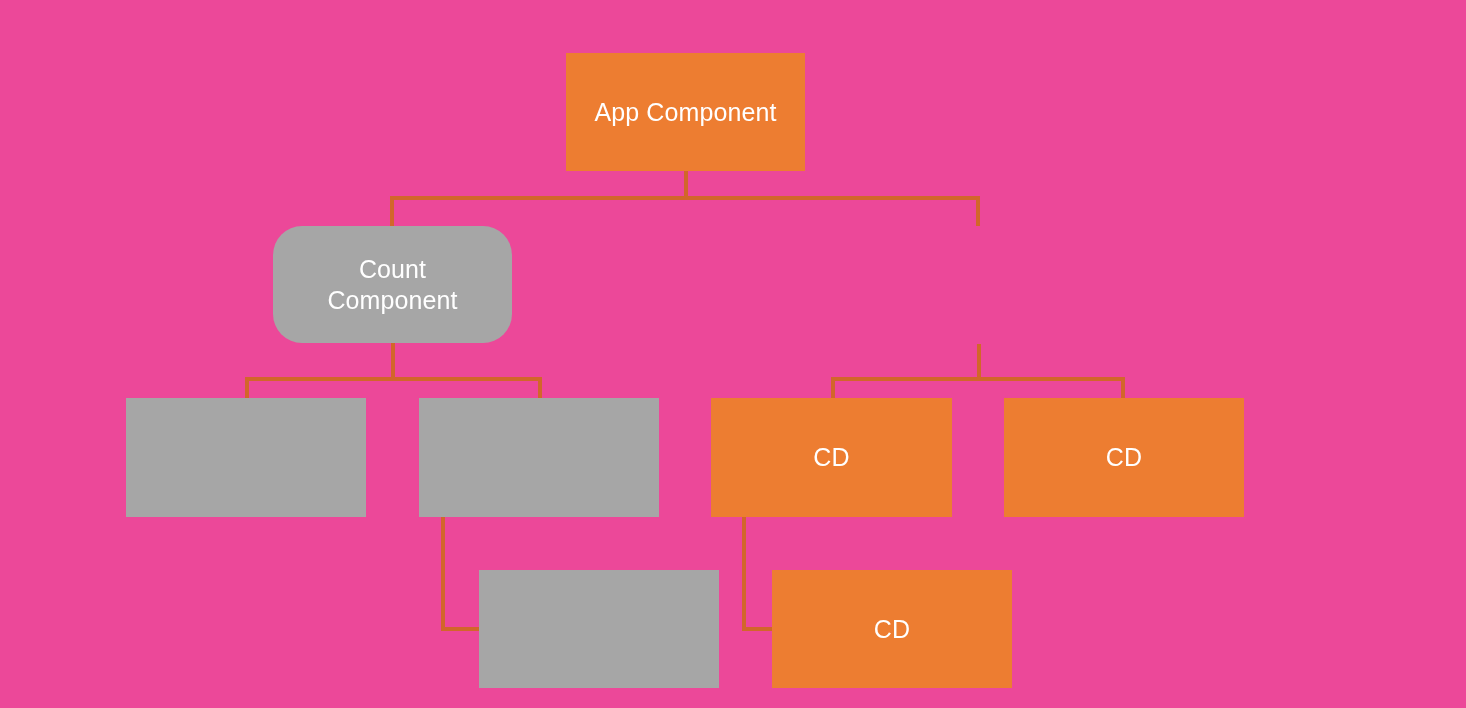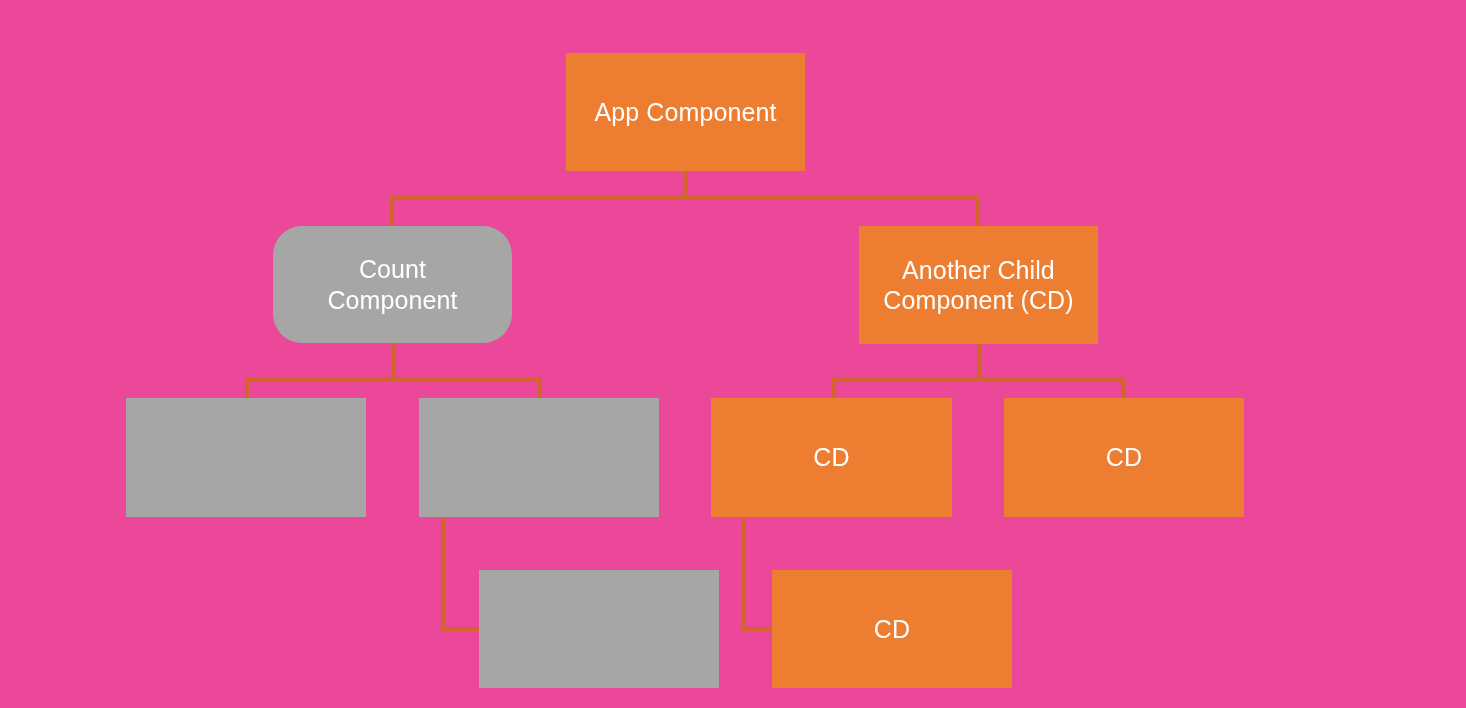--- a/index.html
+++ b/index.html
@@ -61,21 +61,19 @@
     <div class="conn h" style="left: 831px; top: 377px; width: 294px; background: rgb(210, 102, 42);"></div>
     <div class="conn v" style="left: 831px; top: 377px; height: 24px; background: rgb(210, 102, 42);"></div>
     <div class="conn v" style="left: 1121px; top: 377px; height: 24px; background: rgb(210, 102, 42);"></div>
     <div class="conn v" style="left: 441px; top: 517px; height: 114px; background: rgb(210, 102, 42);"></div>
     <div class="conn h" style="left: 441px; top: 627px; width: 40px; background: rgb(210, 102, 42);"></div>
     <div class="conn v" style="left: 742px; top: 517px; height: 114px; background: rgb(210, 102, 42);"></div>
     <div class="conn h" style="left: 742px; top: 627px; width: 32px; background: rgb(210, 102, 42);"></div>
     <div class="node orange" style="left: 566px; top: 53px; width: 239px; height: 118px; background: rgb(237, 125, 49);"><span>App Component</span></div>
     <div class="node gray" style="left: 273px; top: 226px; width: 239px; height: 117px; background: rgb(166, 166, 166); border-radius: 29px;"><span>Count
 Component</span></div>
-    <div class="node orange" style="left: 859px; top: 226px; width: 239px; height: 118px; background: rgb(237, 125, 49);"><span>Another Child
-Component (CD)</span></div>
     <div class="node gray empty" style="left: 126px; top: 398px; width: 240px; height: 119px; background: rgb(166, 166, 166);"><span></span></div>
     <div class="node gray empty" style="left: 419px; top: 398px; width: 240px; height: 119px; background: rgb(166, 166, 166);"><span></span></div>
     <div class="node orange" style="left: 711px; top: 398px; width: 241px; height: 119px; background: rgb(237, 125, 49);"><span>CD</span></div>
     <div class="node orange" style="left: 1004px; top: 398px; width: 240px; height: 119px; background: rgb(237, 125, 49);"><span>CD</span></div>
     <div class="node gray empty" style="left: 479px; top: 570px; width: 240px; height: 118px; background: rgb(166, 166, 166);"><span></span></div>
     <div class="node orange" style="left: 772px; top: 570px; width: 240px; height: 118px; background: rgb(237, 125, 49);"><span>CD</span></div>
   </div>
 
 </body></html>

